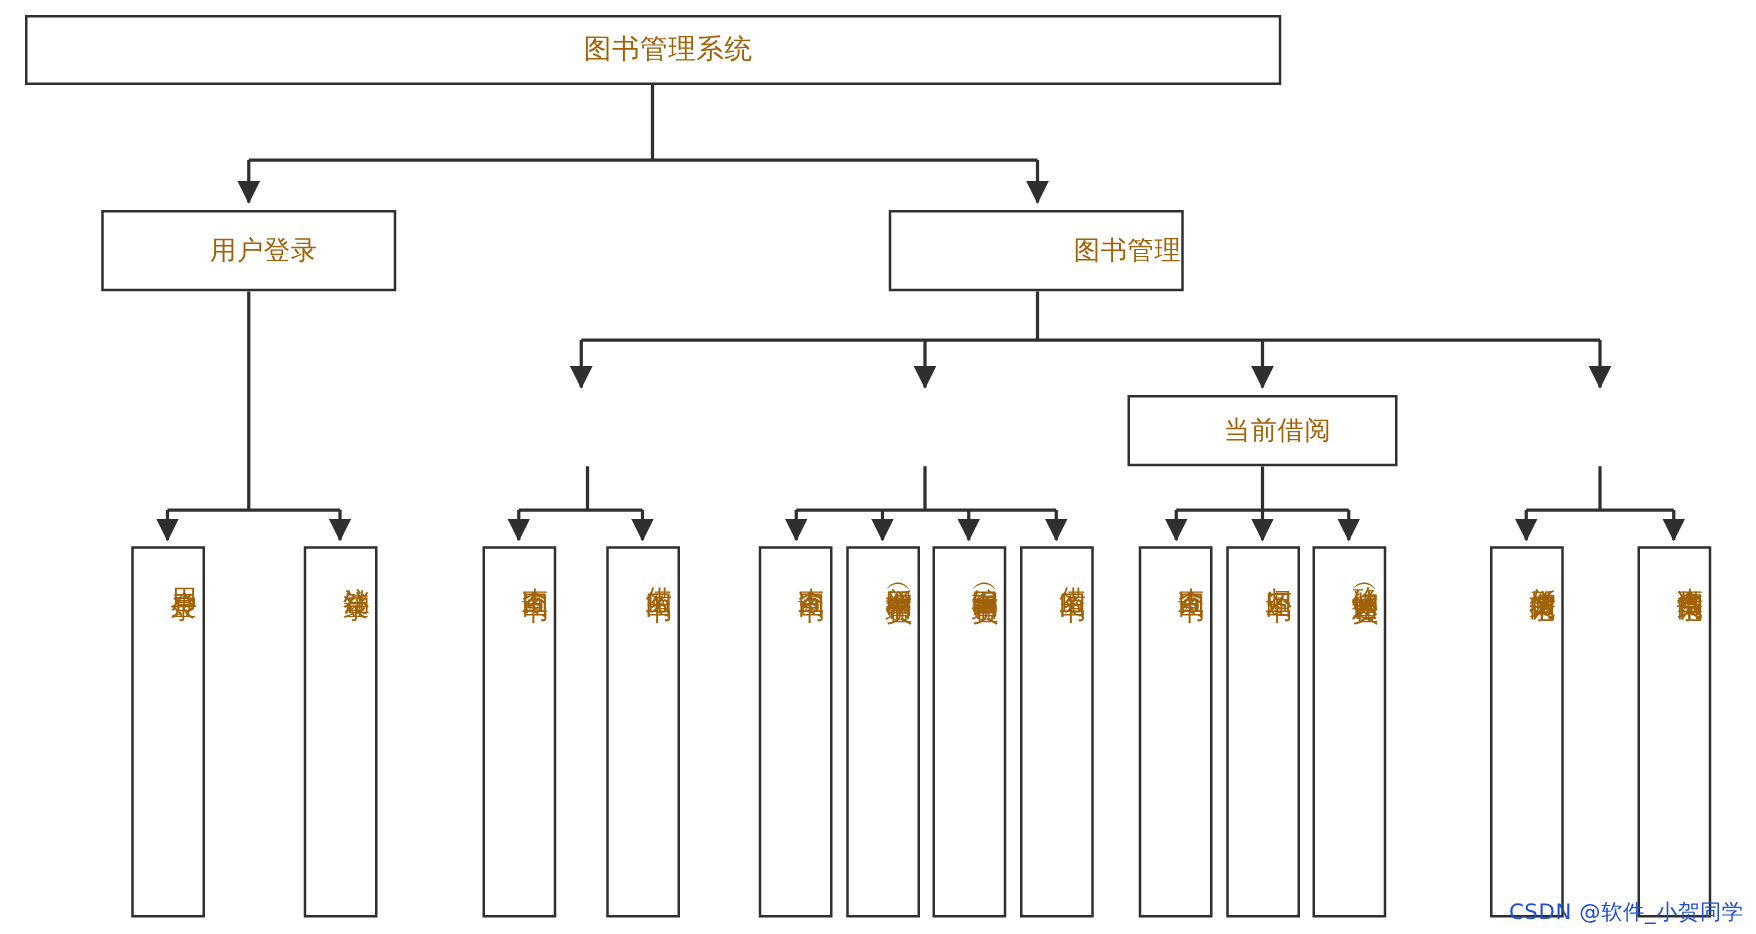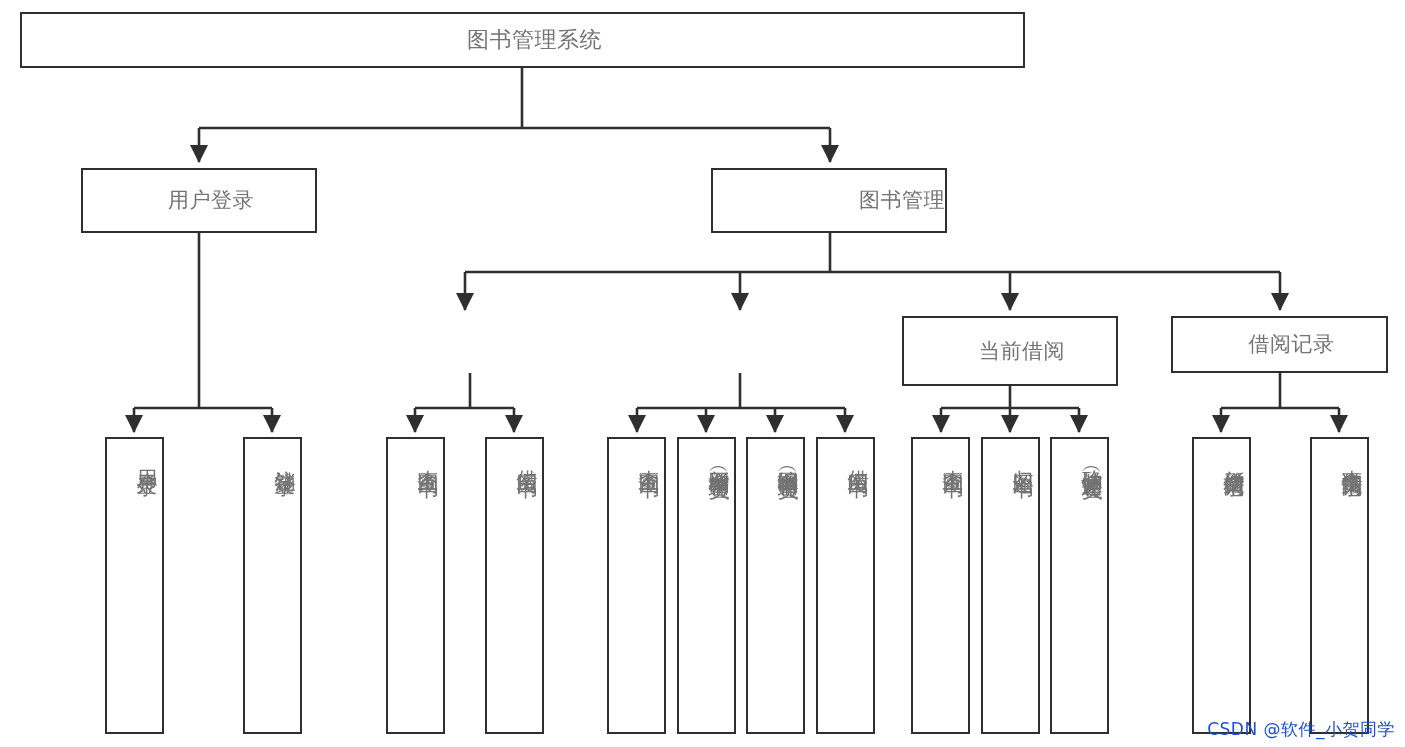--- a/index.html
+++ b/index.html
@@ -27,21 +27,21 @@
     pointer-events: none;
   }
   .node {
     position: absolute;
     box-sizing: border-box;
     border: 2.5px solid #2f2f2f;
     background: #ffffff;
     display: flex;
     align-items: center;
     justify-content: center;
-    color: #737373;
+    color: #a16207;
     z-index: 2;
     padding-left: 24px;
   }
   .node .label {
     display: block;
     text-align: center;
     line-height: 1.18;
     letter-spacing: 0.5px;
   }
   
@@ -139,25 +139,22 @@
     <span class="label">图书管理系统</span>
   </div>
 
   <div class="node h" style="left:81px; top:168px; width:236px; height:65px;">
     <span class="label">用户登录</span>
   </div>
   <div class="node h" style="left:711px; top:168px; width:236px; height:65px;justify-content:flex-end;">
     <span class="label">图书管理</span>
   </div>
 
-  <div class="node h" style="left:902px; top:316px; width:216px; height:70px;">
+  <div class="node h" style="left:902px; top:316px; width:216px; height:57px;">
     <span class="label">当前借阅</span>
-  </div>
-  <div class="node h" style="left:1171px; top:316px; width:217px; height:57px;">
-    <span class="label">借阅记录</span>
   </div>
 
   <div class="node v" style="left:105px; top:437px; width:59px; height:297px;">
     <span class="label">用户登录</span>
   </div>
   <div class="node v" style="left:243px; top:437px; width:59px; height:297px;">
     <span class="label">注销登录</span>
   </div>
 
   <div class="node v" style="left:386px; top:437px; width:59px; height:297px;">

